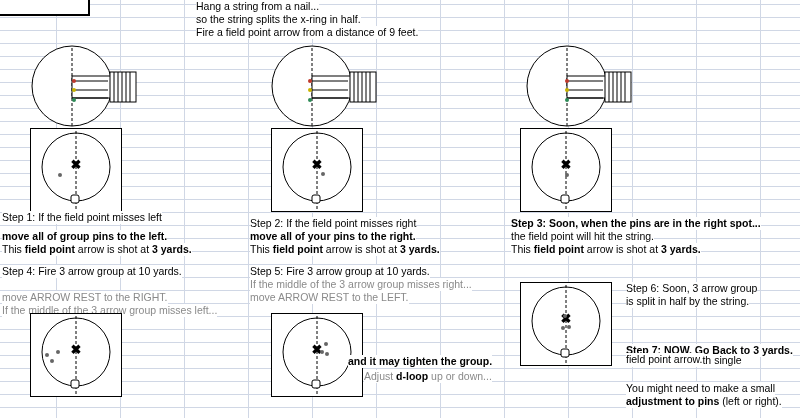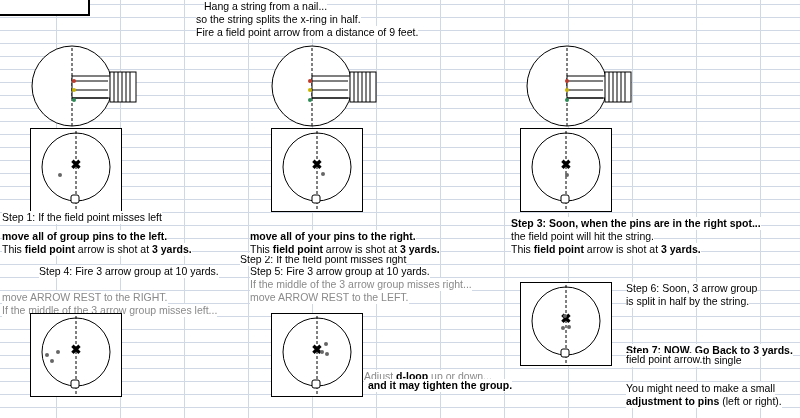--- a/index.html
+++ b/index.html
@@ -29,21 +29,21 @@
     position: absolute; border: 1px solid #000; background: #fff;
   }
   svg { position: absolute; overflow: visible; }
 </style>
 </head>
 <body>
 
 <div class="grid"></div>
 <div class="corner-box"></div>
 
-<div class="txt" style="left:204px; top:0px;">Hang a string from a nail...</div>
+<div class="txt" style="left:196px; top:0px;">Hang a string from a nail...</div>
 <div class="txt" style="left:196px; top:13px;">so the string splits the x-ring in half.</div>
 <div class="txt" style="left:196px; top:26px;">Fire a field point arrow from a distance of 9 feet.</div>
 
 <svg style="left:30px; top:48px;" width="130" height="80">
   <circle cx="42" cy="38" r="40" fill="#fff" stroke="#000" stroke-width="1"></circle>
   <line x1="42" y1="0" x2="42" y2="80" stroke="#000" stroke-dasharray="3,2"></line>
   <rect x="42" y="28" width="58" height="22" fill="#fff" stroke="#000"></rect>
   <line x1="42" y1="33" x2="78" y2="33" stroke="#000"></line>
   <line x1="42" y1="42" x2="78" y2="42" stroke="#000"></line>
   <line x1="42" y1="50" x2="78" y2="50" stroke="#000"></line>
@@ -127,29 +127,29 @@
     <text x="45" y="40" font-size="13" font-weight="bold" text-anchor="middle" font-family="Liberation Sans, sans-serif">✖</text>
     <circle cx="46" cy="46" r="2" fill="#666"></circle>
     <rect x="40" y="66" width="8" height="8" rx="2" fill="#fff" stroke="#000"></rect>
   </svg>
 </div>
 
 <div class="txt" style="left:2px; top:211px;">Step 1: If the field point misses left</div>
 <div class="txt bold" style="left:2px; top:230px;">move all of group pins to the left.</div>
 <div class="txt" style="left:2px; top:243px;"><span>This </span><span class="bold">field point</span><span> arrow is shot at </span><span class="bold">3 yards.</span></div>
 
-<div class="txt" style="left:240px; top:217px;margin-top:36px;">Step 2: If the field point misses right</div>
+<div class="txt" style="left:250px; top:217px;">Step 2: If the field point misses right</div>
 <div class="txt bold" style="left:250px; top:230px;">move all of your pins to the right.</div>
 <div class="txt" style="left:250px; top:243px;"><span>This </span><span class="bold">field point</span><span> arrow is shot at </span><span class="bold">3 yards.</span></div>
 
 <div class="txt bold" style="left:511px; top:217px;">Step 3: Soon, when the pins are in the right spot...</div>
 <div class="txt" style="left:511px; top:230px;">the field point will hit the string.</div>
 <div class="txt" style="left:511px; top:243px;"><span>This </span><span class="bold">field point</span><span> arrow is shot at </span><span class="bold">3 yards.</span></div>
 
-<div class="txt" style="left:2px; top:265px;margin-left:37px;">Step 4: Fire 3 arrow group at 10 yards.</div>
+<div class="txt" style="left:2px; top:265px;">Step 4: Fire 3 arrow group at 10 yards.</div>
 <div class="txt gray" style="left:2px; top:278px;margin-top:26px;">If the middle of the 3 arrow group misses left...</div>
 <div class="txt gray" style="left:2px; top:291px;">move ARROW REST to the RIGHT.</div>
 
 <div class="txt" style="left:250px; top:265px;">Step 5: Fire 3 arrow group at 10 yards.</div>
 <div class="txt gray" style="left:250px; top:278px;">If the middle of the 3 arrow group misses right...</div>
 <div class="txt gray" style="left:250px; top:291px;">move ARROW REST to the LEFT.</div>
 
 <div class="panel" style="left:30px; top:313px; width:90px; height:82px;">
   <svg width="90" height="82" style="left:0; top:0;">
     <circle cx="45" cy="38" r="34" fill="none" stroke="#000"></circle>
@@ -180,21 +180,21 @@
     <line x1="45" y1="2" x2="45" y2="80" stroke="#000" stroke-dasharray="3,2"></line>
     <text x="45" y="40" font-size="13" font-weight="bold" text-anchor="middle" font-family="Liberation Sans, sans-serif">✖</text>
     <circle cx="44" cy="33" r="2" fill="#666"></circle>
     <circle cx="42" cy="45" r="2" fill="#666"></circle>
     <circle cx="48" cy="44" r="2" fill="#666"></circle>
     <rect x="40" y="66" width="8" height="8" rx="2" fill="#fff" stroke="#000"></rect>
   </svg>
 </div>
 
 <div class="txt gray" style="left:364px; top:342px;margin-top:28px;"><span>Adjust </span><span class="bold" style="color:#000">d-loop</span><span> up or down...</span></div>
-<div class="txt bold" style="left:368px; top:355px;margin-top:24px;">and it may tighten the group.</div>
+<div class="txt bold" style="left:348px; top:355px;">and it may tighten the group.</div>
 
 <div class="txt" style="left:626px; top:282px;">Step 6: Soon, 3 arrow group</div>
 <div class="txt" style="left:626px; top:295px;">is split in half by the string.</div>
 
 <div class="txt bold" style="left:626px; top:344px;">Step 7: NOW, Go Back to 3 yards.</div>
 <div class="txt" style="left:626px; top:340px;margin-top:14px;">Double check with single</div>
 <div class="txt" style="left:626px; top:353px;">field point arrow.</div>
 
 <div class="txt" style="left:626px; top:382px;">You might need to make a small</div>
 <div class="txt" style="left:626px; top:395px;"><span class="bold">adjustment to pins</span><span> (left or right).</span></div>

